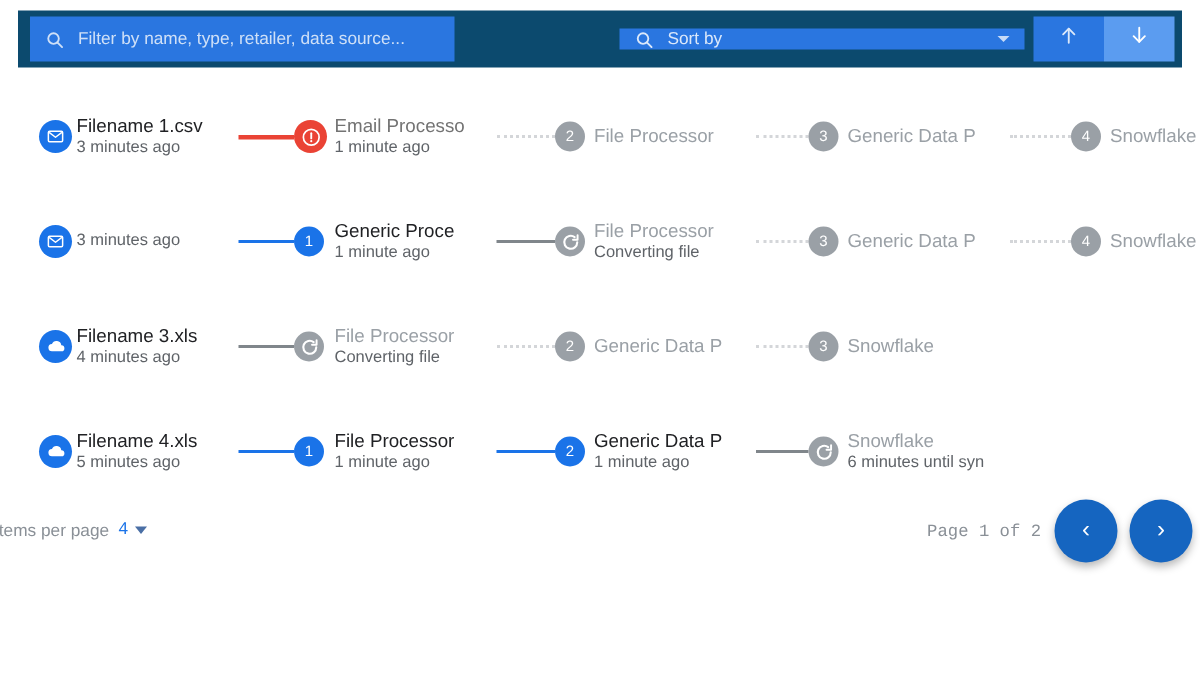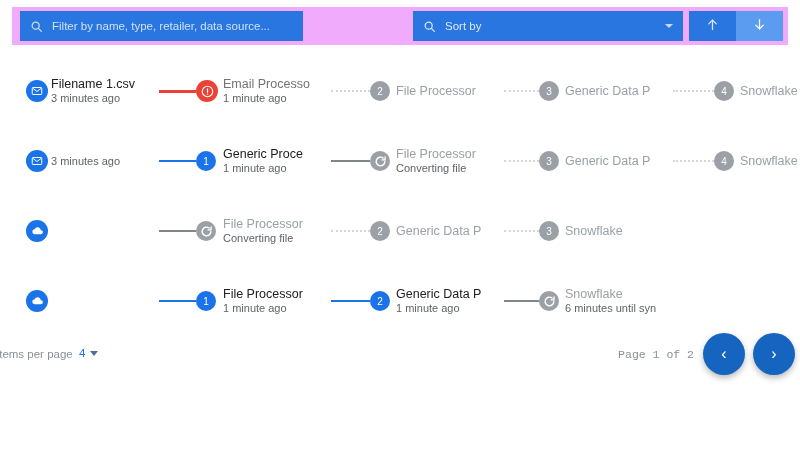--- a/index.html
+++ b/index.html
@@ -8,42 +8,42 @@
     background: #ffffff;
     font-family: "Liberation Sans", sans-serif;
     overflow: hidden;
   }
 
   
   .toolbar {
     position: absolute;
     left: 12px; top: 7px;
     width: 776px; height: 38px;
-    background: #f0abfc;
+    background: #0c4a6e;
     display: flex;
     align-items: center;
     padding: 4px 5px;
   }
   .search-field {
     width: 283px; height: 30px;
     background: #2a76e0;
     display: flex; align-items: center;
     padding: 0 10px;
     margin-left: 3px;
   }
   .search-field .sicon { flex: 0 0 auto; margin-right: 9px; display:flex; }
   .search-field .stext {
     font-size: 11.5px;
     color: #cfe0f7;
     white-space: nowrap; overflow: hidden;
   }
   .toolbar-gap { flex: 1 1 auto; }
 
   .sort-field {
-    width: 270px; height: 30px;
+    width: 270px; height: 14px;
     background: #2a76e0;
     display: flex; align-items: center;
     padding: 0 10px;
     position: relative;
   }
   .sort-field .sicon { flex: 0 0 auto; margin-right: 9px; display:flex; }
   .sort-field .stext { font-size: 11.5px; color: #dbe8fa; white-space: nowrap; }
   .caret {
     position: absolute; right: 10px; top: 50%;
     width: 0; height: 0; margin-top: -2px;
@@ -296,20 +296,24 @@
       <div class="stage-text" style="left: 722px;">
         <div class="stage-title muted">Snowflake</div>
       </div>
     </div>
     <div class="row">
       <div class="src-icon">
         <svg width="13" height="13" viewBox="0 0 24 24">
           <path d="M18.5 17H7a4.5 4.5 0 0 1-.3-9 6 6 0 0 1 11.5 1.6A3.7 3.7 0 0 1 18.5 17z" fill="#ffffff"></path>
         </svg>
       </div>
+      <div class="stage-text" style="left: 33px;">
+        <div class="stage-title">Filename 3.xls</div>
+        <div class="stage-sub">4 minutes ago</div>
+      </div>
       <div class="conn gray" style="left: 141px; width: 37px;"></div>
       <div class="node gray" style="left: 178px;">
         <svg width="13" height="13" viewBox="0 0 24 24">
           <path d="M20 12a8 8 0 1 1-3.2-6.4" fill="none" stroke="#ffffff" stroke-width="2.6" stroke-linecap="round"></path>
           <polyline points="20.4,3.4 20.4,9 14.8,9" fill="none" stroke="#ffffff" stroke-width="2.4" stroke-linecap="round" stroke-linejoin="round"></polyline>
         </svg>
       </div>
       <div class="stage-text" style="left: 205px;">
         <div class="stage-title muted">File Processor</div>
         <div class="stage-sub">Converting file</div>
@@ -323,20 +327,24 @@
       <div class="node gray" style="left: 521px;">3</div>
       <div class="stage-text" style="left: 547px;">
         <div class="stage-title muted">Snowflake</div>
       </div>
     </div>
     <div class="row">
       <div class="src-icon">
         <svg width="13" height="13" viewBox="0 0 24 24">
           <path d="M18.5 17H7a4.5 4.5 0 0 1-.3-9 6 6 0 0 1 11.5 1.6A3.7 3.7 0 0 1 18.5 17z" fill="#ffffff"></path>
         </svg>
+      </div>
+      <div class="stage-text" style="left: 33px;">
+        <div class="stage-title">Filename 4.xls</div>
+        <div class="stage-sub">5 minutes ago</div>
       </div>
       <div class="conn blue" style="left: 141px; width: 37px;"></div>
       <div class="node blue" style="left: 178px;">1</div>
       <div class="stage-text" style="left: 205px;">
         <div class="stage-title">File Processor</div>
         <div class="stage-sub">1 minute ago</div>
       </div>
       <div class="conn blue" style="left: 313px; width: 39px;"></div>
       <div class="node blue" style="left: 352px;">2</div>
       <div class="stage-text" style="left: 378px;">

